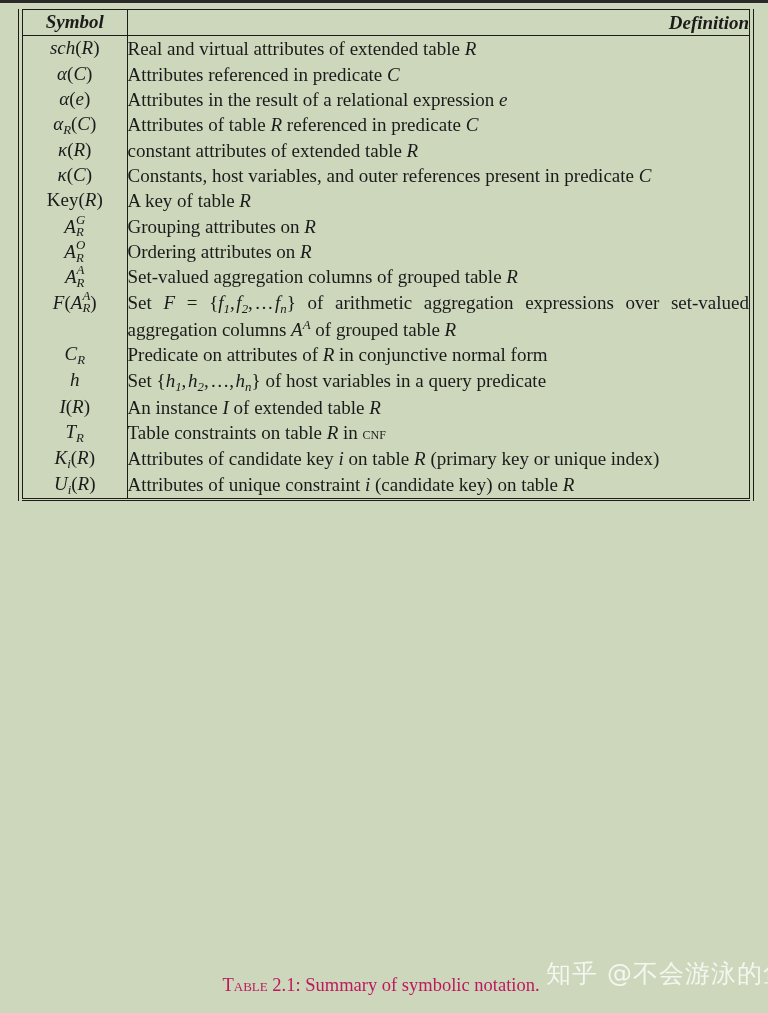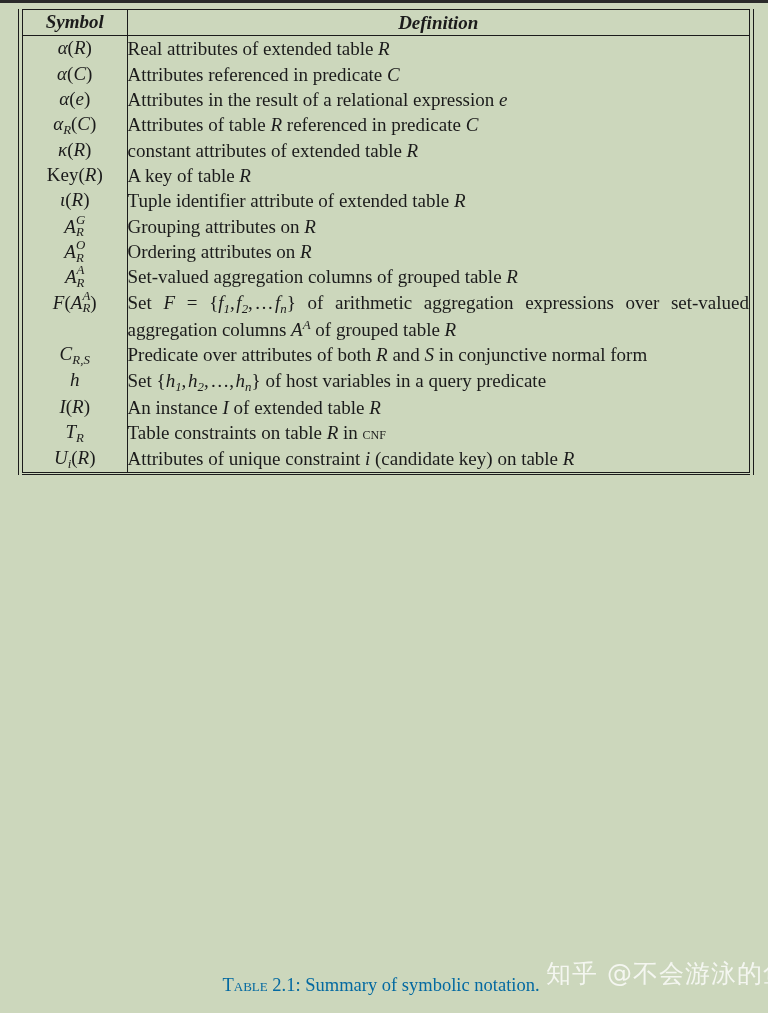--- a/index.html
+++ b/index.html
@@ -86,21 +86,21 @@
   }
   .def-cell.nojust { text-align: left; }
 
   thead .sym-cell,
   thead .def-cell {
     font-style: italic;
     padding-top: 5px;
     padding-bottom: 6px;
   }
   thead tr { border-bottom: 1px solid #1b1b1b; }
-  thead .def-cell { text-align: center; }
+  thead .def-cell { text-align: right; }
 
   
   .mi { font-style: italic; }
   .mr { font-style: normal; }
   .sub {
     font-size: 0.68em;
     vertical-align: -0.28em;
     font-style: italic;
   }
   .sup {
@@ -122,21 +122,21 @@
     font-size: 0.93em;
   }
 
   .caption {
     position: absolute;
     top: 975px;
     left: 0;
     width: 762px;
     text-align: center;
     font-size: 18.5px;
-    color: #0369a1;
+    color: #be185d;
   }
   .caption .sc-lead { font-variant: small-caps; }
 
   .watermark {
     position: absolute;
     top: 957px;
     left: 546px;
     font-family: "DejaVu Sans", sans-serif;
     font-size: 25px;
     color: rgba(255,255,255,0.78);
@@ -162,25 +162,25 @@
 
         <thead>
           <tr>
             <th class="sym-cell">Symbol</th>
             <th class="def-cell">Definition</th>
           </tr>
         </thead>
 
         <tbody>
 
-
-          <tr>
-            <td class="sym-cell"><span class="mi">α</span>(<span class="mi">R</span>)</td>
-            <td class="def-cell nojust">Real attributes of extended table <span class="mi">R</span></td>
-          </tr>
+          <tr>
+            <td class="sym-cell"><span class="mi">sch</span>(<span class="mi">R</span>)</td>
+            <td class="def-cell nojust">Real and virtual attributes of extended table <span class="mi">R</span></td>
+          </tr>
+
 
           <tr>
             <td class="sym-cell"><span class="mi">α</span>(<span class="mi">C</span>)</td>
             <td class="def-cell nojust">Attributes referenced in predicate <span class="mi">C</span></td>
           </tr>
 
           <tr>
             <td class="sym-cell"><span class="mi">α</span>(<span class="mi">e</span>)</td>
             <td class="def-cell nojust">Attributes in the result of a relational expression <span class="mi">e</span></td>
           </tr>
@@ -188,30 +188,30 @@
           <tr>
             <td class="sym-cell"><span class="mi">α</span><span class="sub">R</span>(<span class="mi">C</span>)</td>
             <td class="def-cell nojust">Attributes of table <span class="mi">R</span> referenced in predicate <span class="mi">C</span></td>
           </tr>
 
           <tr>
             <td class="sym-cell"><span class="mi">κ</span>(<span class="mi">R</span>)</td>
             <td class="def-cell nojust">constant attributes of extended table <span class="mi">R</span></td>
           </tr>
 
+          <tr>
+            <td class="sym-cell"><span class="mi">κ</span>(<span class="mi">C</span>)</td>
+            <td class="def-cell">Constants, host variables, and outer references present in predicate <span class="mi">C</span></td>
+          </tr>
 
           <tr>
             <td class="sym-cell"><span class="mr">Key</span>(<span class="mi">R</span>)</td>
             <td class="def-cell nojust">A key of table <span class="mi">R</span></td>
           </tr>
 
-          <tr>
-            <td class="sym-cell"><span class="mi">ι</span>(<span class="mi">R</span>)</td>
-            <td class="def-cell nojust">Tuple identifier attribute of extended table <span class="mi">R</span></td>
-          </tr>
 
 
 
 
           <tr>
             <td class="sym-cell"><span class="mi">A</span><span class="supsub"><i>G</i><i>R</i></span></td>
             <td class="def-cell nojust">Grouping attributes on <span class="mi">R</span></td>
           </tr>
 
           <tr>
@@ -222,41 +222,45 @@
           <tr>
             <td class="sym-cell"><span class="mi">A</span><span class="supsub"><i>A</i><i>R</i></span></td>
             <td class="def-cell nojust">Set-valued aggregation columns of grouped table <span class="mi">R</span></td>
           </tr>
 
           <tr>
             <td class="sym-cell"><span class="mi">F</span>(<span class="mi">A</span><span class="supsub"><i>A</i><i>R</i></span>)</td>
             <td class="def-cell">Set <span class="mi">F</span> = {<span class="mi">f</span><span class="sub">1</span>, <span class="mi">f</span><span class="sub">2</span>, … <span class="mi">f</span><span class="sub">n</span>} of arithmetic aggregation expressions over set-valued aggregation columns <span class="mi">A</span><span class="sup">A</span> of grouped table <span class="mi">R</span></td>
           </tr>
 
-
-          <tr>
-            <td class="sym-cell"><span class="mi">C</span><span class="sub">R,S</span></td>
-            <td class="def-cell">Predicate over attributes of both <span class="mi">R</span> and <span class="mi">S</span> in conjunctive normal form</td>
-          </tr>
+          <tr>
+            <td class="sym-cell"><span class="mi">C</span><span class="sub">R</span></td>
+            <td class="def-cell nojust">Predicate on attributes of <span class="mi">R</span> in conjunctive normal form</td>
+          </tr>
+
 
           <tr>
             <td class="sym-cell"><span class="mi">h</span></td>
             <td class="def-cell nojust">Set {<span class="mi">h</span><span class="sub">1</span>, <span class="mi">h</span><span class="sub">2</span>, …, <span class="mi">h</span><span class="sub">n</span>} of host variables in a query predicate</td>
           </tr>
 
           <tr>
             <td class="sym-cell"><span class="mi">I</span>(<span class="mi">R</span>)</td>
             <td class="def-cell nojust">An instance <span class="mi">I</span> of extended table <span class="mi">R</span></td>
           </tr>
 
           <tr>
             <td class="sym-cell"><span class="mi">T</span><span class="sub">R</span></td>
             <td class="def-cell nojust">Table constraints on table <span class="mi">R</span> in <span class="sc">cnf</span></td>
           </tr>
 
+          <tr>
+            <td class="sym-cell"><span class="mi">K</span><span class="sub">i</span>(<span class="mi">R</span>)</td>
+            <td class="def-cell">Attributes of candidate key <span class="mi">i</span> on table <span class="mi">R</span> (primary key or unique index)</td>
+          </tr>
 
           <tr>
             <td class="sym-cell"><span class="mi">U</span><span class="sub">i</span>(<span class="mi">R</span>)</td>
             <td class="def-cell nojust">Attributes of unique constraint <span class="mi">i</span> (candidate key) on table <span class="mi">R</span></td>
           </tr>
 
         </tbody>
       </table>
 
     </div>

